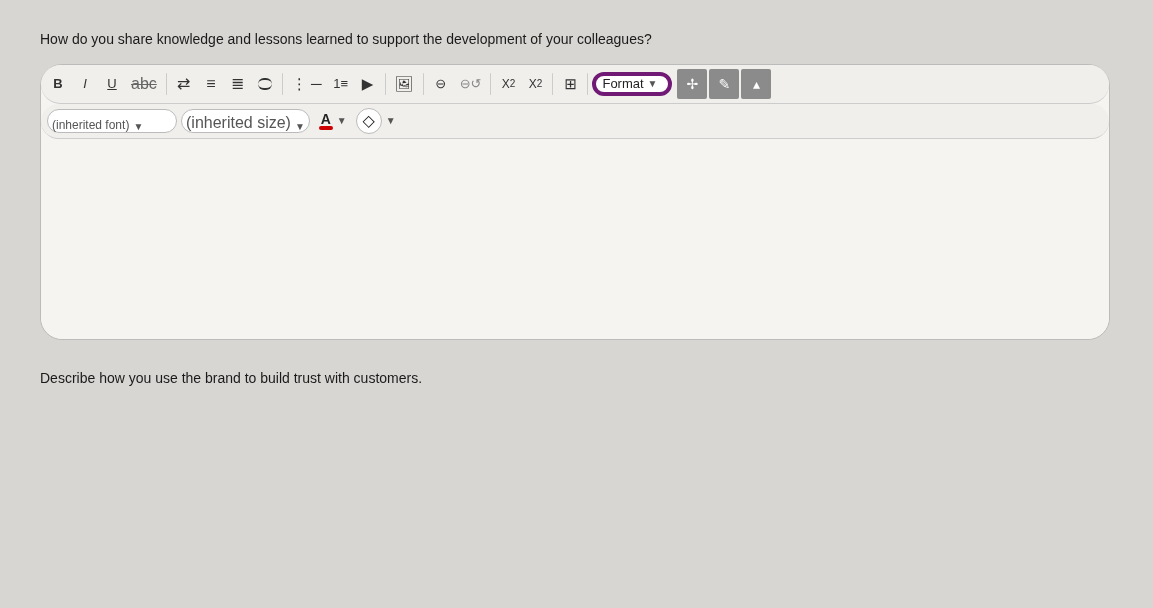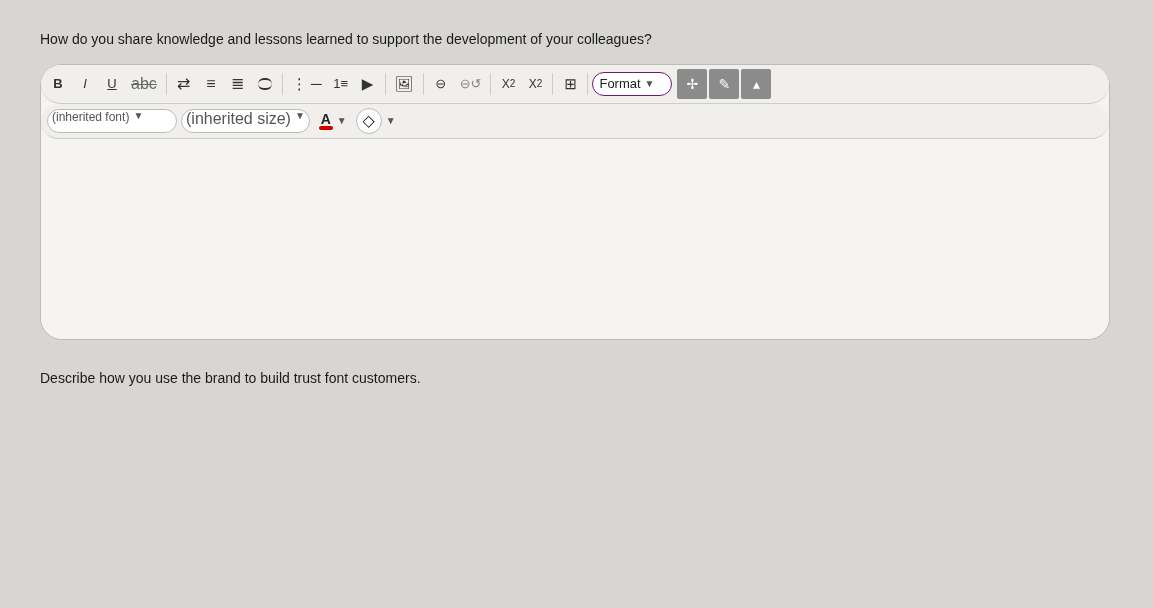--- a/index.html
+++ b/index.html
@@ -77,34 +77,34 @@
 
     .tb-separator {
       width: 1px;
       height: 22px;
       background: #ccc;
       margin: 0 3px;
     }
 
     .format-select-wrapper {
       display: inline-flex;
-      align-items: flex-start;
+      align-items: flex-end;
       border: 1px solid #bbb;
       background: #fff;
       height: 24px;
       padding: 0 4px;
       cursor: pointer;
       font-size: 13px;
       gap: 4px;
     }
 
     .format-dropdown {
       display: inline-flex;
       align-items: center;
-      border: 1px solid #701a75;
+      border: 4px solid #701a75;
       background: #fff;
       height: 24px;
       padding: 0 6px;
       cursor: pointer;
       font-size: 13px;
       gap: 4px;
       min-width: 80px;
     }
 
     .font-family-select {
@@ -283,15 +283,15 @@
       </div>
       <span class="chevron">▼</span>
 
     </div>
 
     <div class="editor-body" contenteditable="true" style="">
     </div>
 
   </div>
 
-  <div class="bottom-question">Describe how you use the brand to build trust font customers.</div>
+  <div class="bottom-question">Describe how you use the brand to build trust with customers.</div>
 
 </div>
 
 </body></html>

